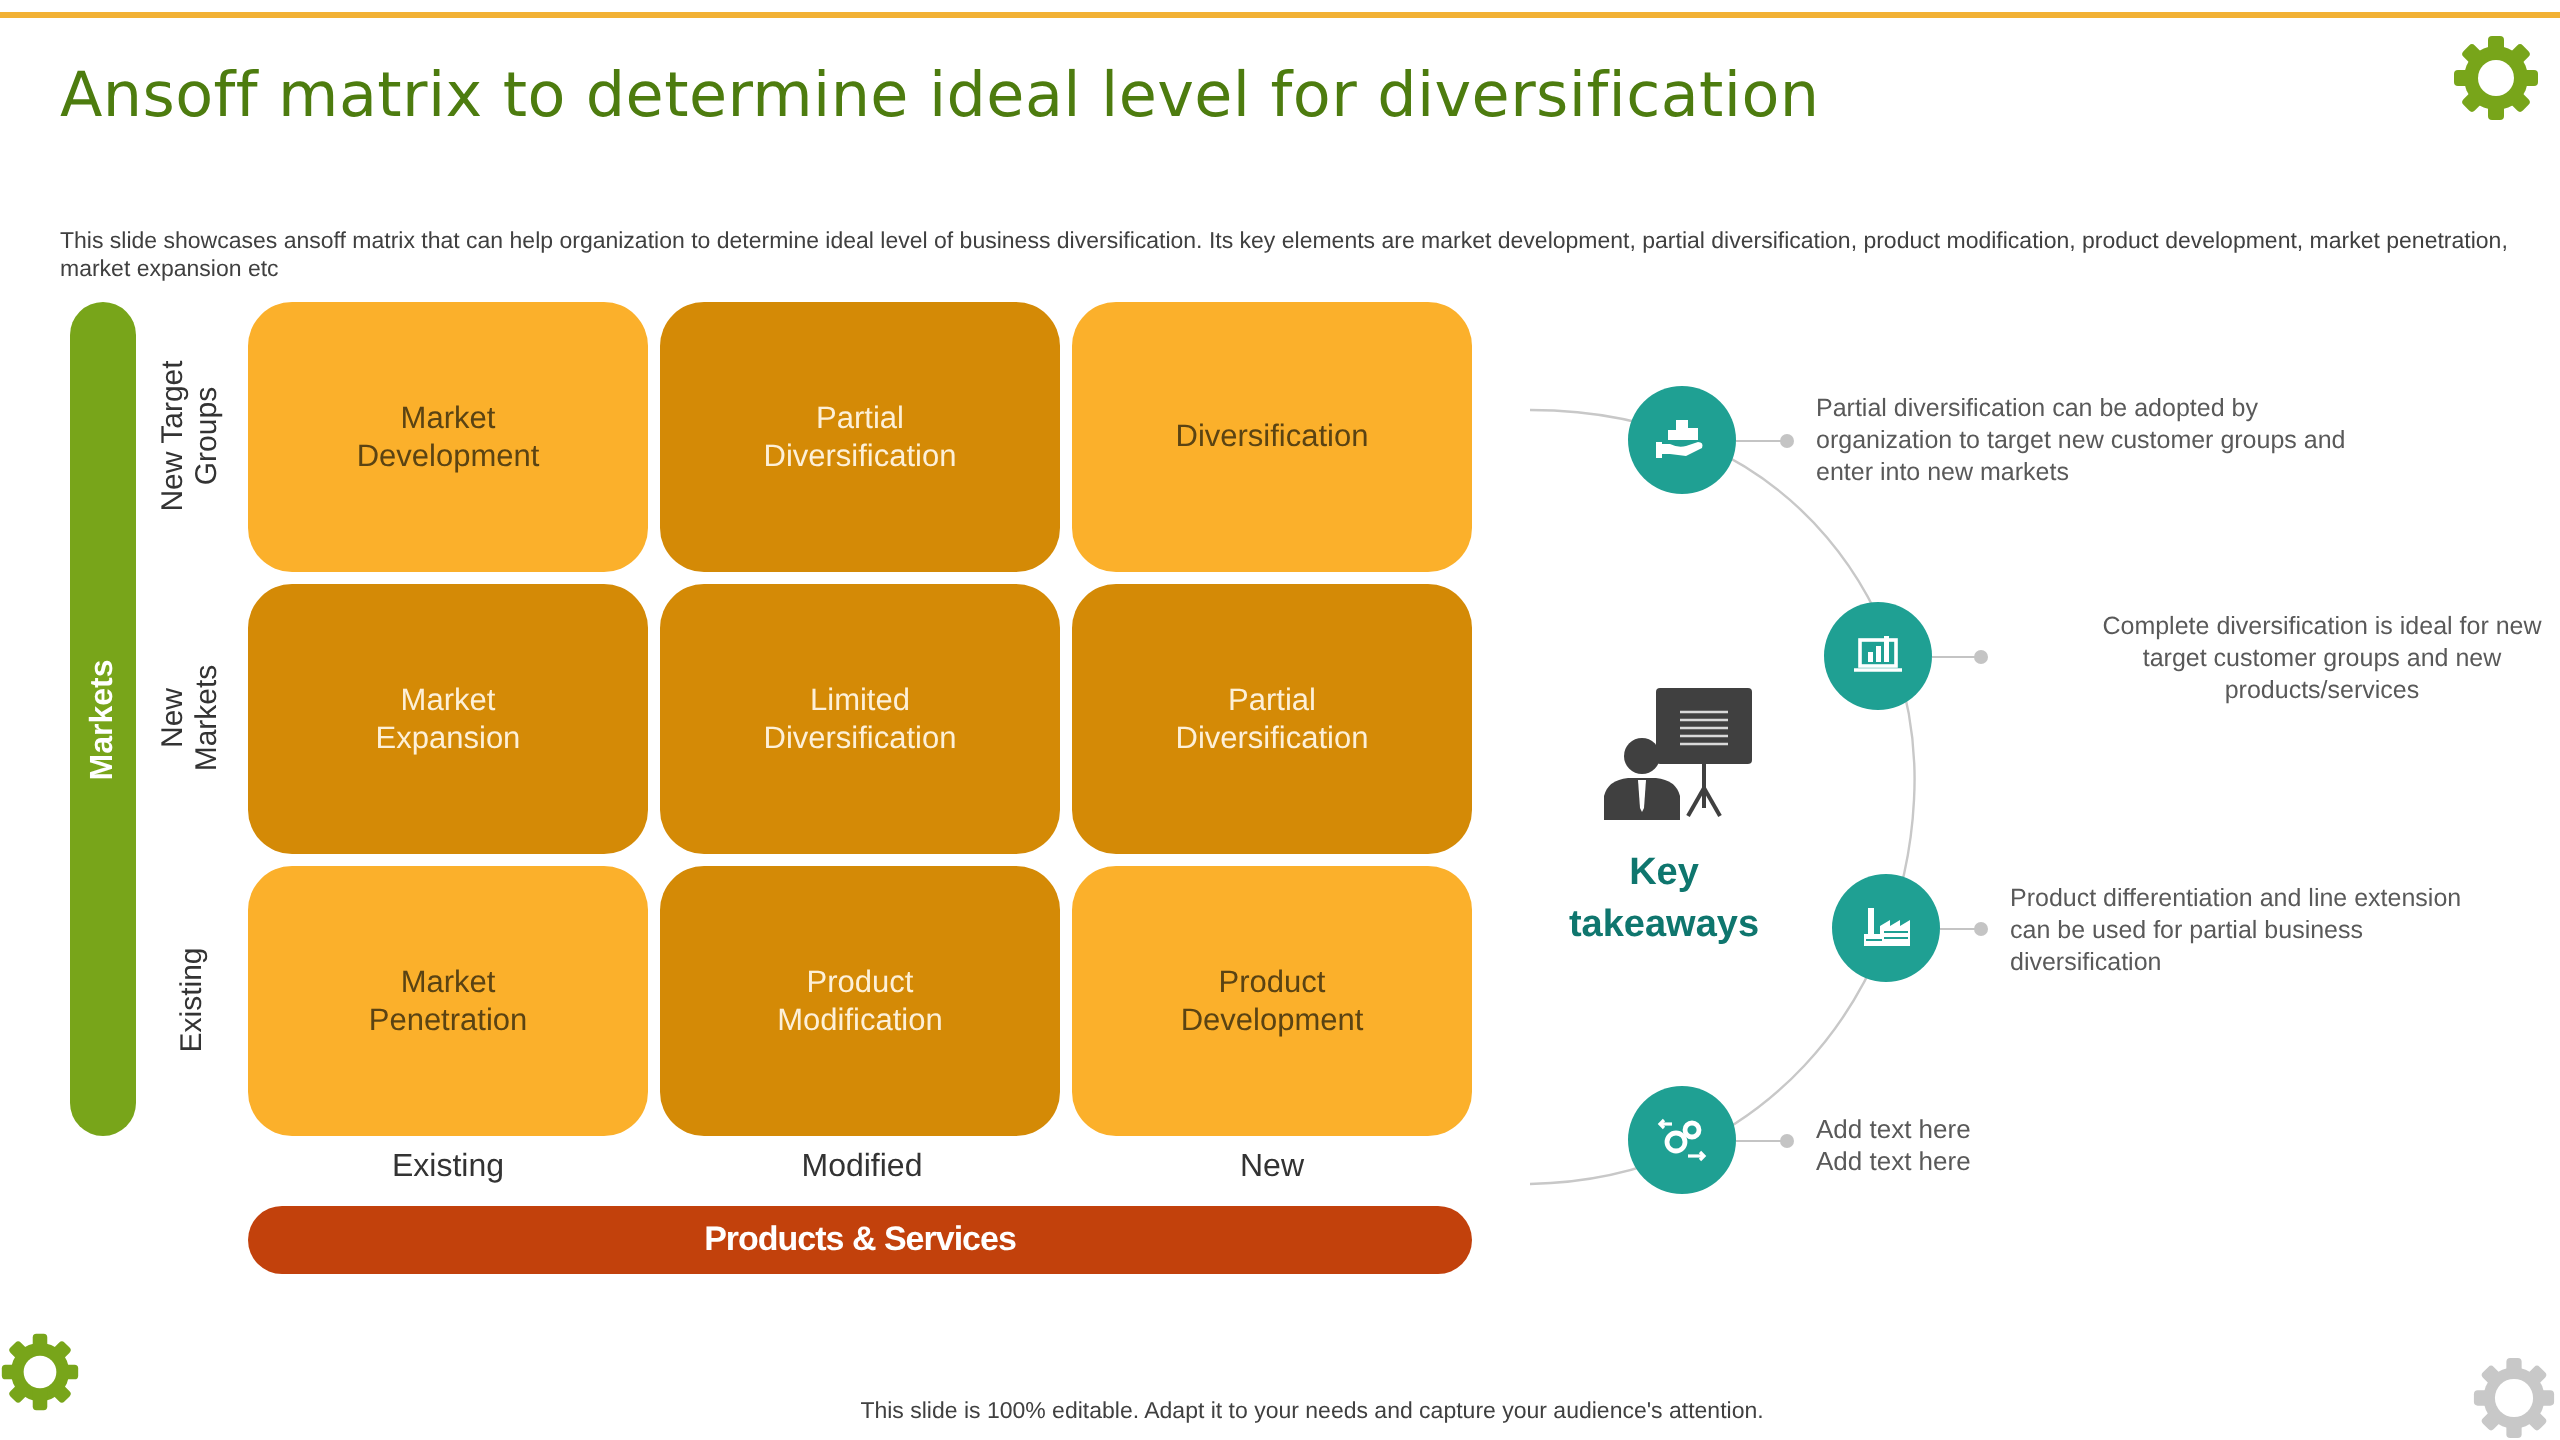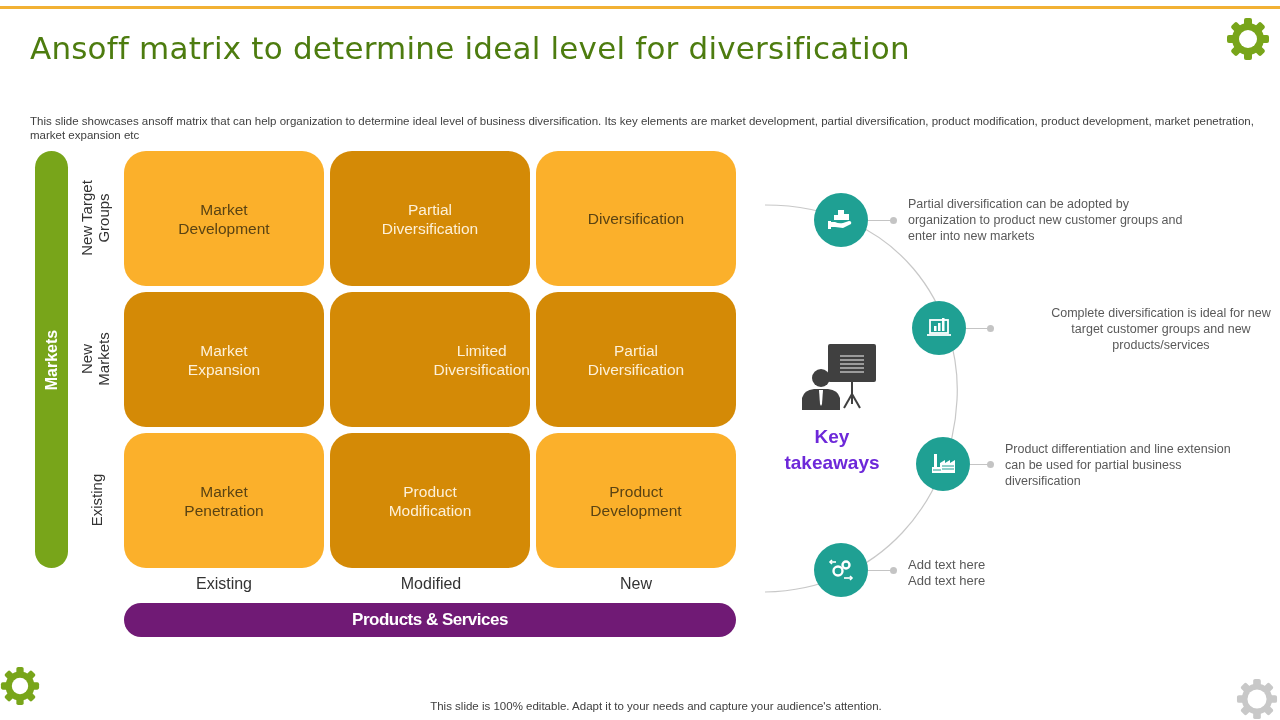--- a/index.html
+++ b/index.html
@@ -8,27 +8,27 @@
   .title { position:absolute; left:30px; top:30px; font-family:"DejaVu Sans", sans-serif; font-size:31px; color:#4d7c0f; letter-spacing:0.2px; }
   .subtitle { position:absolute; left:30px; top:86px; width:1225px; font-size:11.5px; line-height:14px; color:#404040;margin-top:28px; }
   .gear { position:absolute; }
   .markets-bar { position:absolute; left:35px; top:151px; width:33px; height:417px; background:#78a51a; border-radius:17px; }
   .markets-label { position:absolute; left:52px; top:360px; transform:translate(-50%,-50%) rotate(-90deg); color:#fff; font-weight:bold; font-size:16px; white-space:nowrap; }
   .rowlabel { position:absolute; transform:translate(-50%,-50%) rotate(-90deg); text-align:center; font-size:15px; line-height:17px; color:#333; white-space:nowrap; }
   .cell { position:absolute; width:200px; height:135px; border-radius:22px; display:flex; align-items:center; justify-content:center; text-align:center; font-size:15.5px; line-height:19px; }
   .light { background:#fbb02b; color:#5a4313; }
   .dark { background:#d48a06; color:#fdf0d8; }
   .collabel { position:absolute; top:575px; width:200px; text-align:center; font-size:16px; color:#333; }
-  .ps-bar { position:absolute; left:124px; top:603px; width:612px; height:34px; background:#701a75; border-radius:17px; display:flex; align-items:center; justify-content:center; color:#fff; font-weight:bold; font-size:17px; letter-spacing:-0.5px; }
+  .ps-bar { position:absolute; left:124px; top:603px; width:612px; height:34px; background:#c2410c; border-radius:17px; display:flex; align-items:center; justify-content:center; color:#fff; font-weight:bold; font-size:17px; letter-spacing:-0.5px; }
   .arc { position:absolute; left:0; top:0; }
   .node { position:absolute; width:54px; height:54px; border-radius:50%; background:#1fa093; display:flex; align-items:center; justify-content:center; }
   .dot { position:absolute; width:7px; height:7px; border-radius:50%; background:#c4c4c4; }
   .conn { position:absolute; height:1px; background:#c4c4c4; }
   .ktext { position:absolute; font-size:12.5px; line-height:16px; color:#595959; }
-  .kt-label { position:absolute; left:772px; top:424px; width:120px; text-align:center; font-weight:bold; font-size:19px; line-height:26px; color:#6d28d9; }
+  .kt-label { position:absolute; left:772px; top:424px; width:120px; text-align:center; font-weight:bold; font-size:19px; line-height:26px; color:#0f766e; }
   .footer { position:absolute; left:0; top:700px; width:1280px; text-align:center; font-size:11.5px; color:#404040;margin-left:16px; }
 </style>
 </head>
 <body>
 
 <div class="topbar"></div>
 
 <div class="title">Ansoff matrix to determine ideal level for diversification</div>
 <div class="subtitle">This slide showcases ansoff matrix that can help organization to determine ideal level of business diversification. Its key elements are market development, partial diversification, product modification, product development, market penetration, market expansion etc</div>
 
@@ -85,21 +85,21 @@
 Diversification</span>
   </div>
 <div class="cell light" style="left:536px;top:151px;">
     <span style="white-space:pre-line">Diversification</span>
   </div>
 
 <div class="cell dark" style="left:124px;top:292px;">
     <span style="white-space:pre-line">Market
 Expansion</span>
   </div>
-<div class="cell dark" style="left:330px;top:292px;justify-content:flex-end;">
+<div class="cell dark" style="left:330px;top:292px;">
     <span style="white-space:pre-line">Limited
 Diversification</span>
   </div>
 <div class="cell dark" style="left:536px;top:292px;">
     <span style="white-space:pre-line">Partial
 Diversification</span>
   </div>
 
 <div class="cell light" style="left:124px;top:433px;">
     <span style="white-space:pre-line">Market
@@ -155,21 +155,21 @@
       <rect x="11" y="4" width="6" height="10"></rect>
       <rect x="17" y="8" width="5" height="6"></rect>
       <rect x="7" y="9" width="4" height="5"></rect>
       <path d="M 3 16 L 8 16 Q 12 18 16 17 L 22 15 Q 25 15 24 18 L 16 22 L 8 21 L 3 21 Z"></path>
       <rect x="1" y="15" width="3" height="8"></rect>
     </g>
   </svg>
 </div>
 <div class="conn" style="left:868px;top:220px;width:26px;"></div>
 <div class="dot" style="left:890px;top:217px;"></div>
-<div class="ktext" style="left:908px;top:196px;width:290px;">Partial diversification  can be adopted by organization to product new customer groups and enter into new markets</div>
+<div class="ktext" style="left:908px;top:196px;width:290px;">Partial diversification  can be adopted by organization to target new customer groups and enter into new markets</div>
 
 <div class="node" style="left:912px;top:301px;">
   <svg width="28" height="28" viewBox="0 0 28 28">
     <g fill="none" stroke="#fff" stroke-width="1.8">
       <rect x="5" y="6" width="18" height="13"></rect>
       <line x1="2" y1="21" x2="26" y2="21"></line>
     </g>
     <g fill="#fff">
       <rect x="9" y="12" width="2.5" height="5"></rect>
       <rect x="13" y="9" width="2.5" height="8"></rect>

